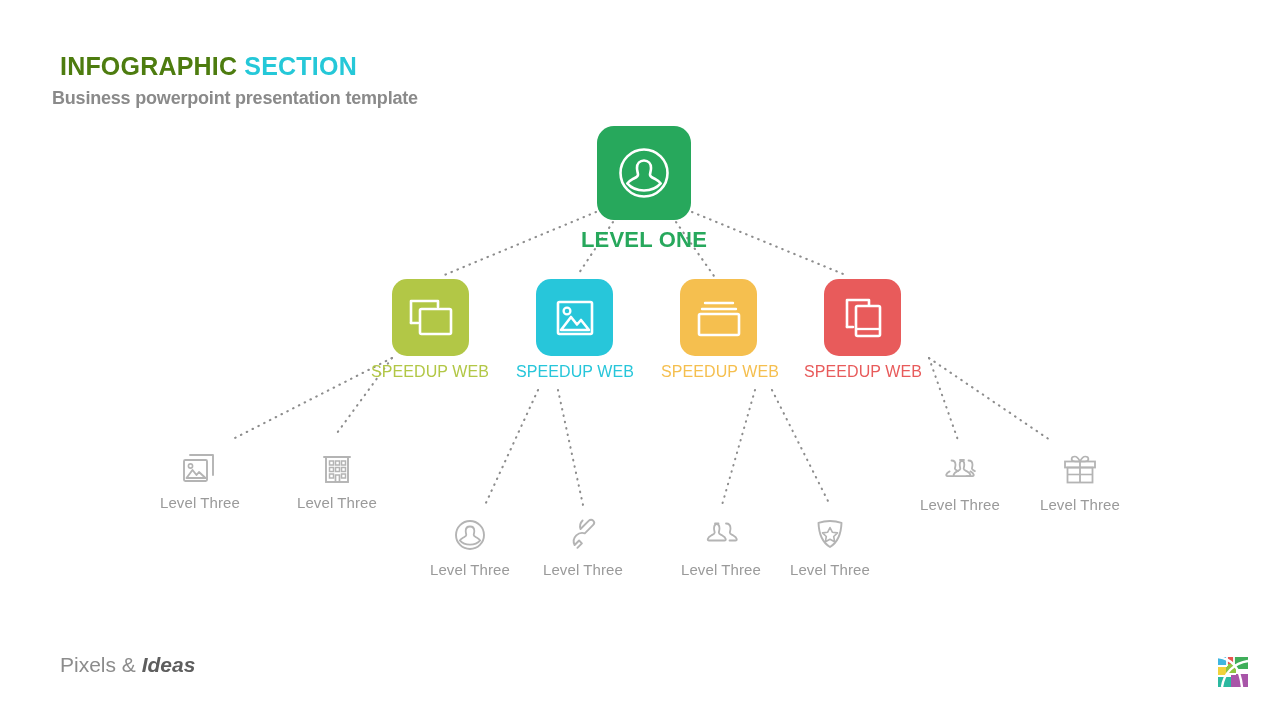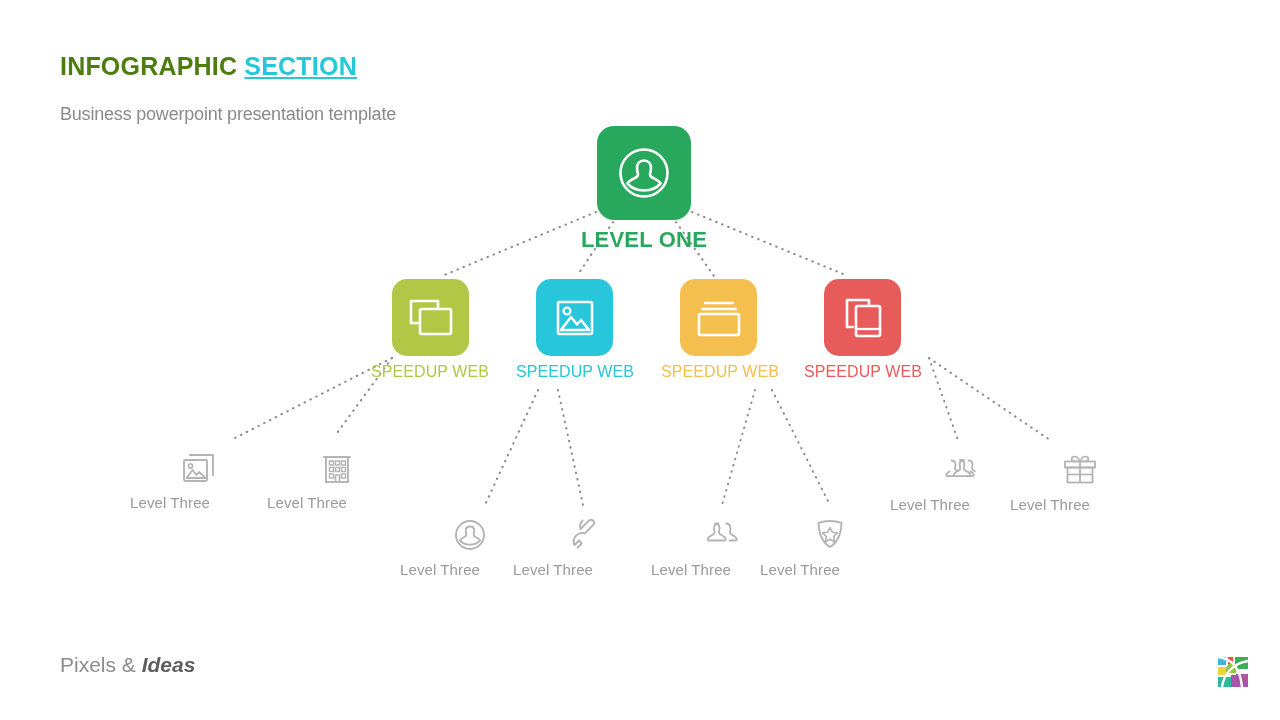--- a/index.html
+++ b/index.html
@@ -20,32 +20,31 @@
   #slide-title {
     position: absolute;
     left: 60px;
     top: 52px;
     font-size: 25px;
     font-weight: bold;
     letter-spacing: 0.2px;
     white-space: nowrap;
   }
   #slide-title .t-main { color: #4d7c0f; }
-  #slide-title .t-accent { color: #25c8d8; text-decoration: underline; }
+  #slide-title .t-accent { color: #25c8d8; }
 
   #slide-subtitle {
     position: absolute;
-    left: 60px;
+    left: 52px;
     top: 88px;
     font-size: 18px;
     color: #8a8a8a;
-    font-weight: normal;
+    font-weight: bold;
     letter-spacing: -0.2px;
     white-space: nowrap;
-    margin-top: 16px;
   }
 
   
   #connectors {
     position: absolute;
     left: 0;
     top: 0;
     width: 1280px;
     height: 720px;
     pointer-events: none;
@@ -103,20 +102,21 @@
     font-size: 16px;
     font-weight: normal;
     letter-spacing: 0.1px;
     white-space: nowrap;
   }
 
   
   .l3-node {
     position: absolute;
     width: 140px;
+    text-align: center;
   }
   .l3-icon {
     height: 40px;
     display: flex;
     align-items: center;
     justify-content: center;
   }
   .l3-label {
     margin-top: 6px;
     font-size: 15px;

